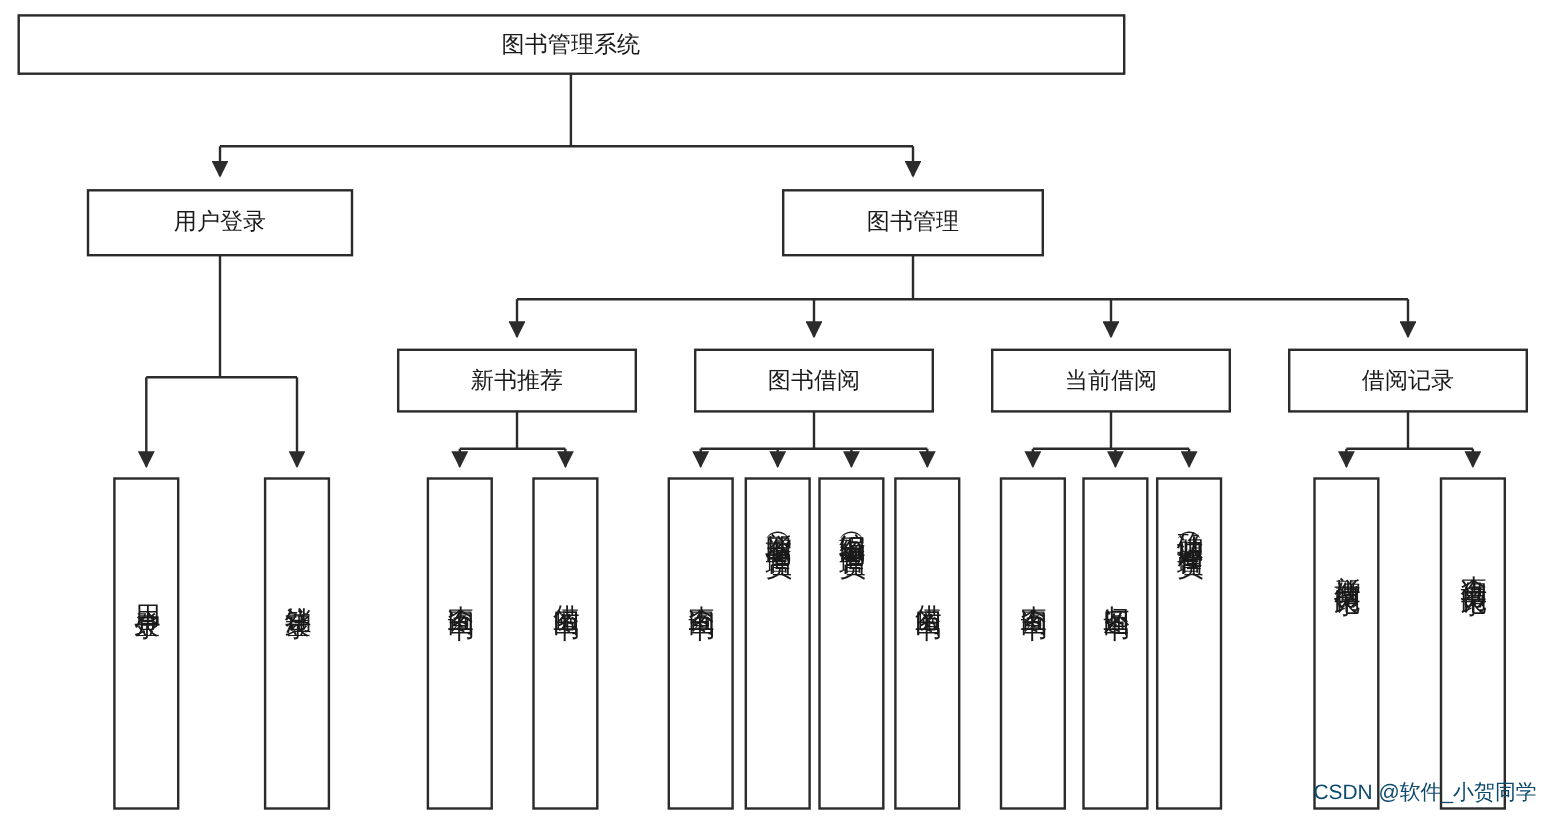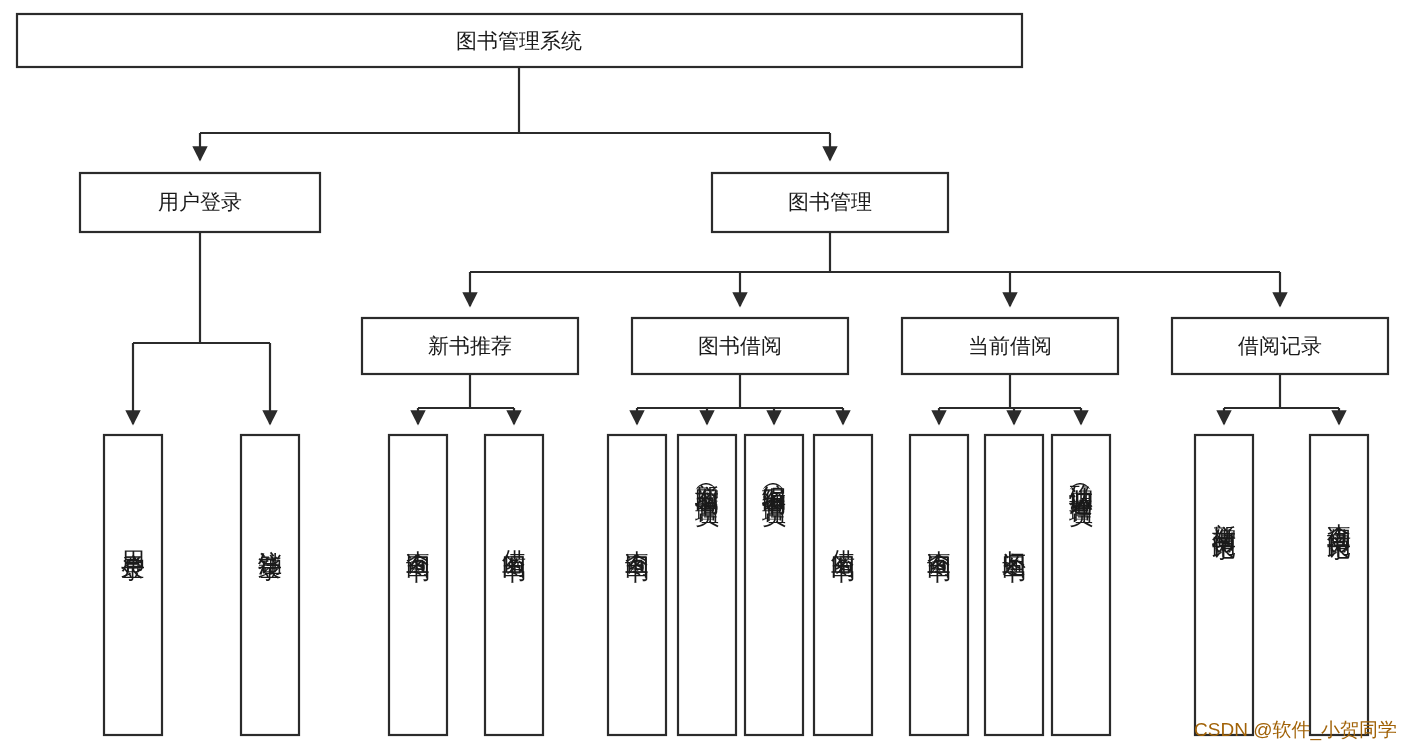--- a/index.html
+++ b/index.html
@@ -59,24 +59,24 @@
     font-family: "Liberation Sans", "DejaVu Sans", sans-serif;
     font-size: 24px;
     line-height: 1;
     color: #1a1a1a;
     letter-spacing: 3px;
     white-space: nowrap;
   }
   .watermark {
     position: absolute;
     right: 8px;
-    bottom: 4px;
+    bottom: 14px;
     font-family: "Liberation Sans", "DejaVu Sans", sans-serif;
     font-size: 19px;
-    color: #a16207;
+    color: #0c4a6e;
     white-space: nowrap;
     pointer-events: none;
   }
 </style>
 </head>
 <body>
 
 <div id="diagram-root">
 
   <svg id="tree-svg" viewBox="0 0 1405 747">

